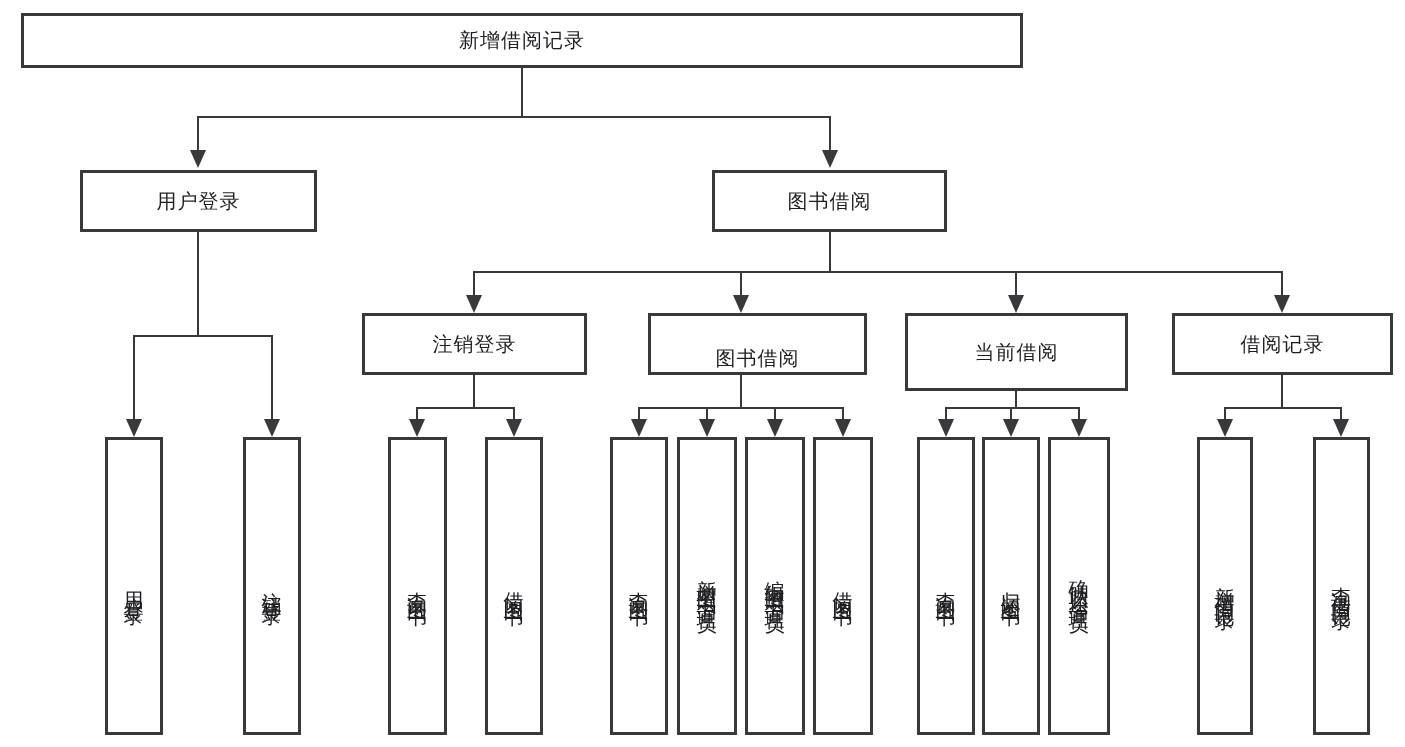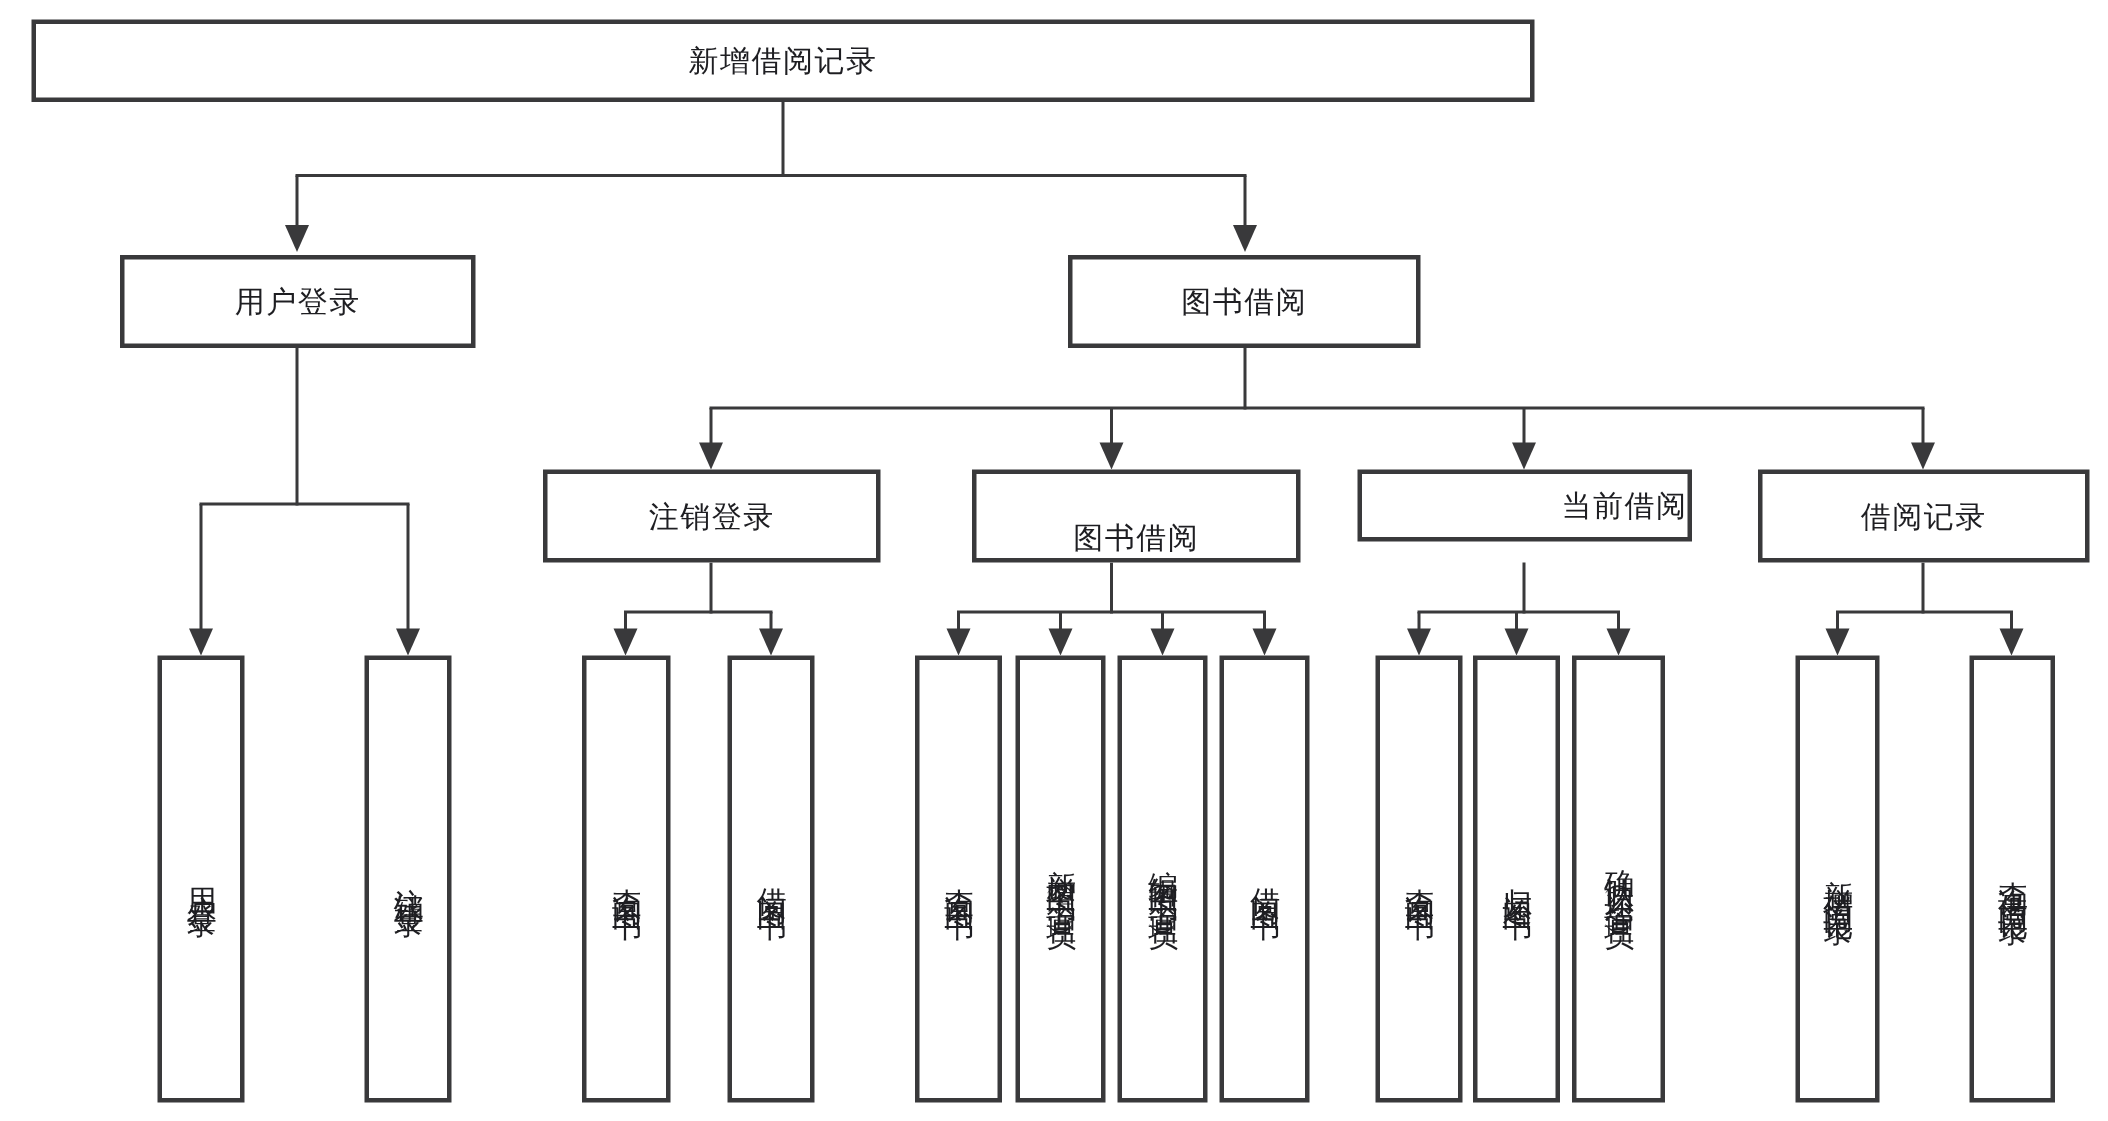--- a/index.html
+++ b/index.html
@@ -133,21 +133,21 @@
   <div class="node" style="left:712px;top:170px;width:235px;height:62px;">
     <span>图书借阅</span>
   </div>
 
   <div class="node" style="left:362px;top:313px;width:225px;height:62px;">
     <span>注销登录</span>
   </div>
   <div class="node" style="left:648px;top:313px;width:219px;height:62px;align-items:flex-end;">
     <span>图书借阅</span>
   </div>
-  <div class="node" style="left:905px;top:313px;width:223px;height:48px;justify-content:flex-end;">
+  <div class="node" style="left:905px;top:313px;width:223px;height:78px;">
     <span>当前借阅</span>
   </div>
   <div class="node" style="left:1172px;top:313px;width:221px;height:62px;">
     <span>借阅记录</span>
   </div>
 
   <div class="leaf" style="left:105px;width:58px;">
     <span class="vtext">用户登录</span>
   </div>
   <div class="leaf" style="left:243px;width:58px;">

